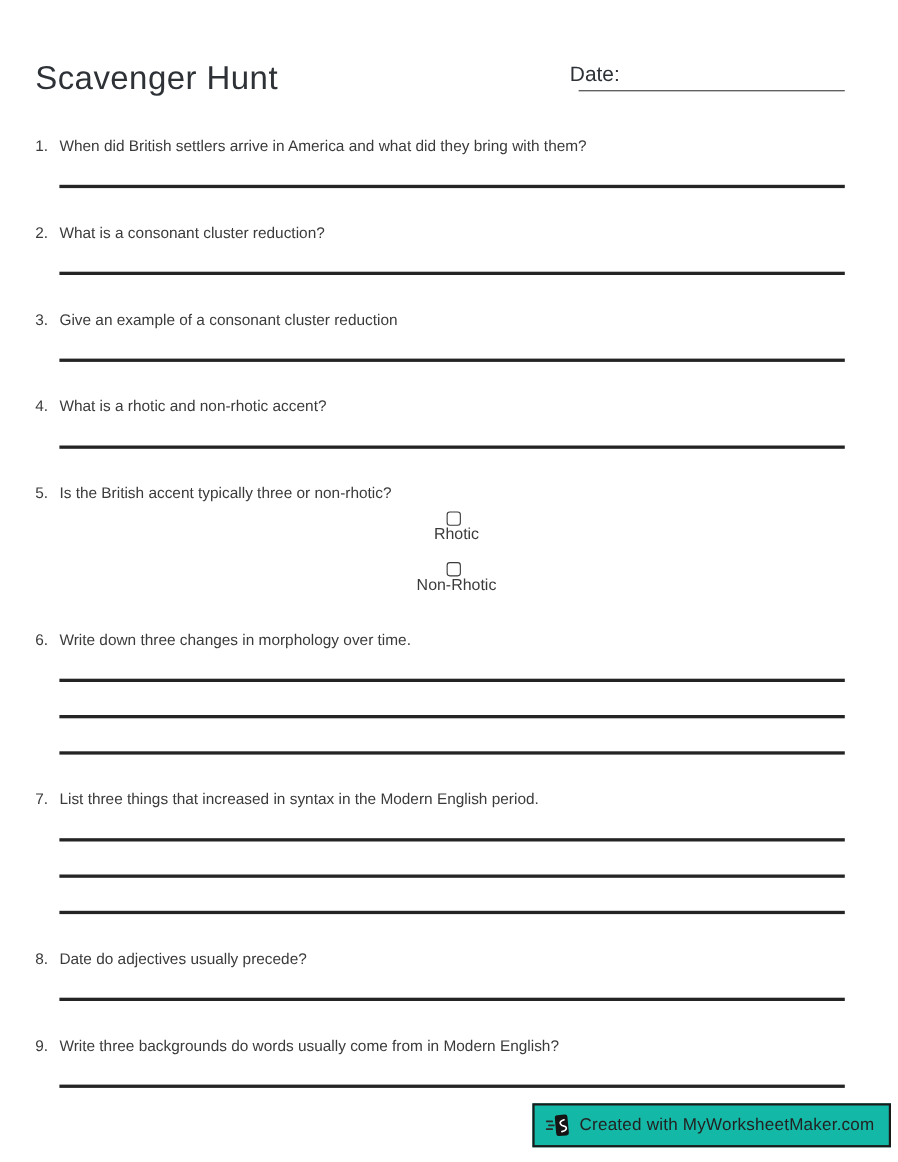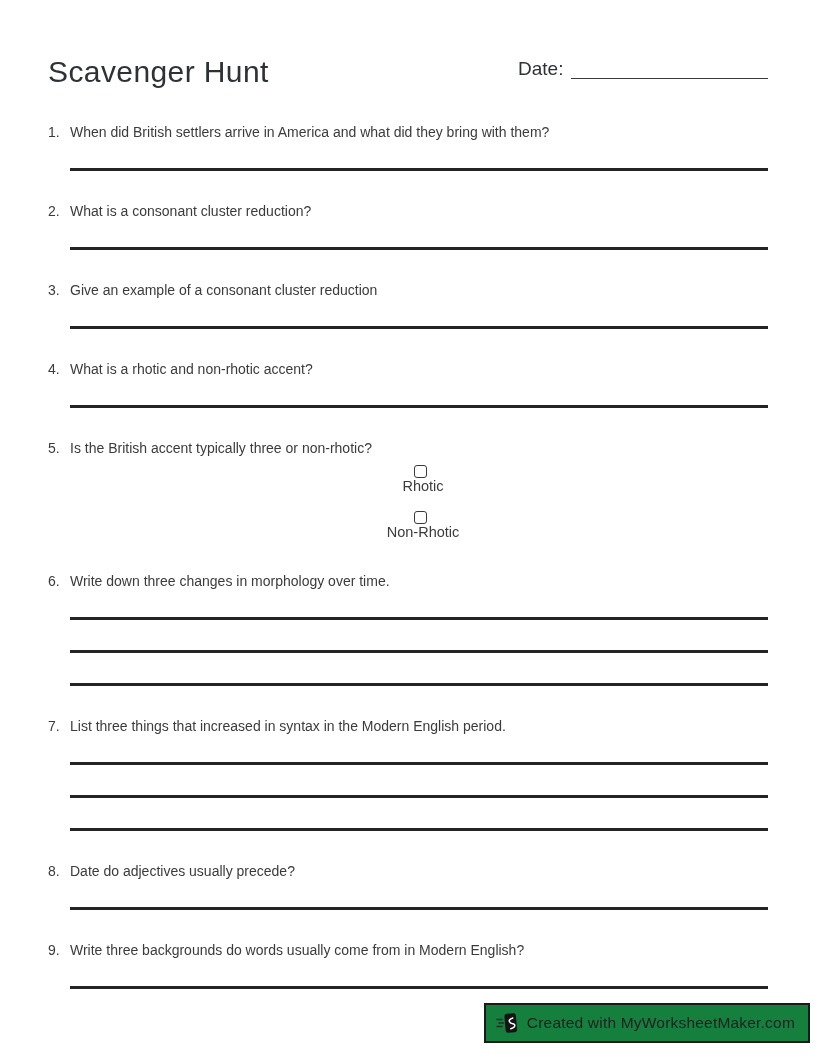--- a/index.html
+++ b/index.html
@@ -6,21 +6,21 @@
   html, body { background: #ffffff; }
   body {
     width: 816px;
     height: 1056px;
     position: relative;
     font-family: "Liberation Sans", sans-serif;
     color: #3b3b3b;
     overflow: hidden;
   }
   .page {
-    padding: 52px 48px 0 48px;
+    padding: 52px 48px 0 32px;
   }
   
   .header {
     display: flex;
     justify-content: space-between;
     align-items: flex-start;
     height: 40px;
   }
   .title {
     font-size: 30px;
@@ -29,20 +29,21 @@
     color: #2e3237;
     font-weight: 400;
   }
   .date-wrap {
     display: flex;
     width: 250px;
     margin-top: 4px;
     font-size: 19px;
     line-height: 26px;
     color: #2e3237;
+    flex-direction: column;
   }
   .date-line {
     flex: 1;
     border-bottom: 1px solid #3a3a3a;
     margin-left: 8px;
     margin-bottom: 3px;
   }
   
   .questions { margin-top: 0; }
   .question { margin-top: 30px; font-size: 14px; }
@@ -72,21 +73,21 @@
   
   .footer-box {
     position: absolute;
     right: 6px;
     bottom: 13px;
     height: 40px;
     border: 2px solid #1a1a1a;
     display: flex;
     align-items: center;
     padding: 0 13px 0 10px;
-    background: #15803d;
+    background: #14b8a6;
   }
   .footer-logo { display: flex; align-items: center; margin-right: 8px; }
   .footer-text { font-size: 15.5px; color: #222222; letter-spacing: 0.2px; }
 </style>
 </head>
 <body>
 
 <div class="page">
 
   <div class="header">

